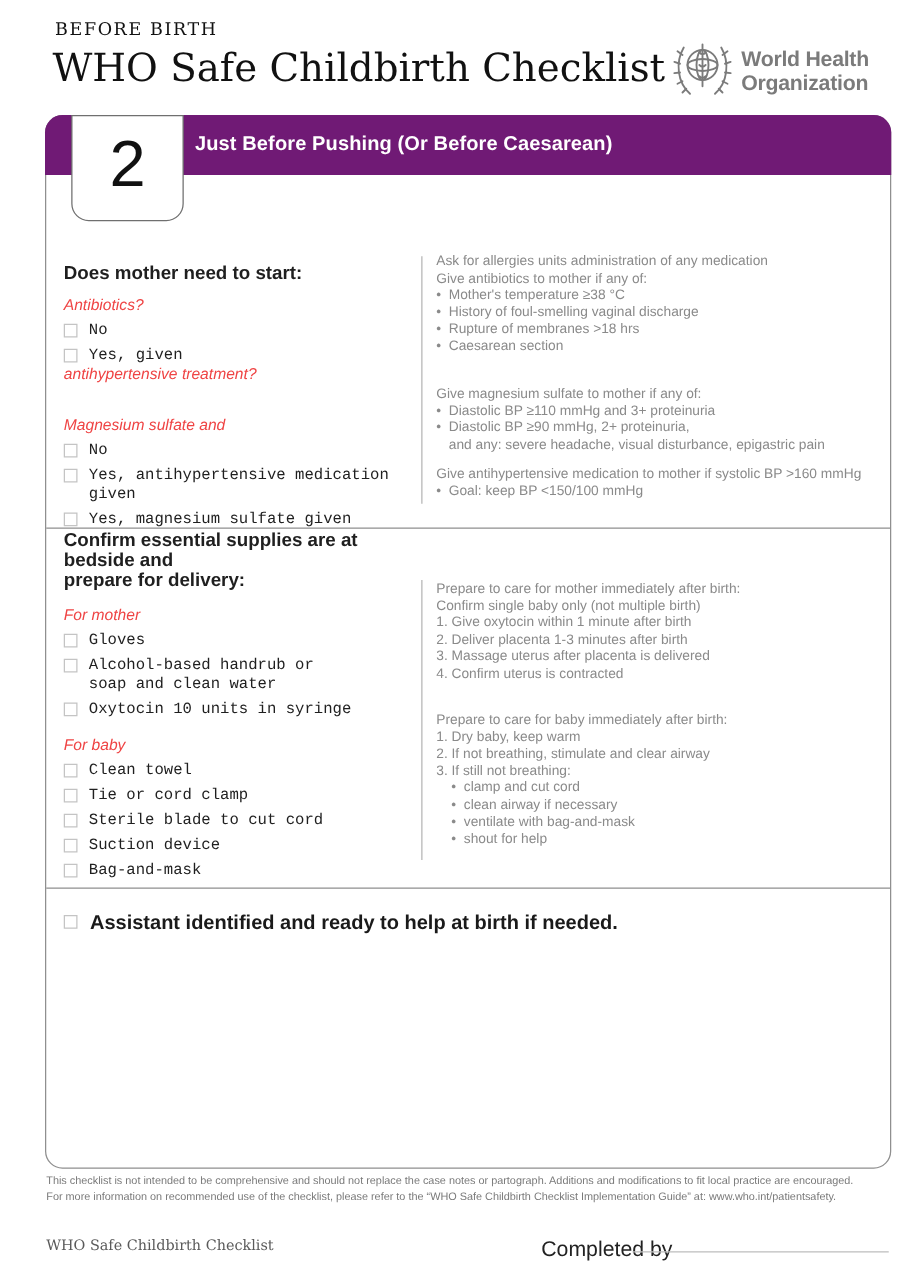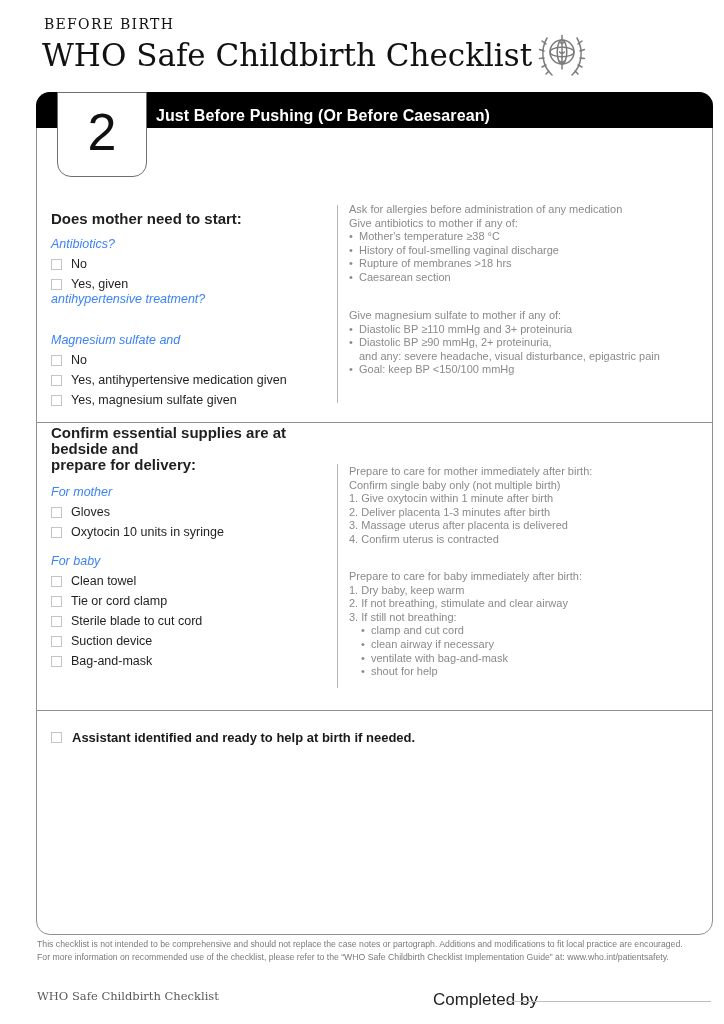--- a/index.html
+++ b/index.html
@@ -10,60 +10,60 @@
   .eyebrow { position: absolute; left: 44px; top: 16px; font-family: "DejaVu Serif", serif;
              font-size: 14px; letter-spacing: 1.3px; color: #111; }
   .doc-main-title { position: absolute; left: 42px; top: 37px; font-family: "DejaVu Serif", serif;
              font-size: 31px; color: #111; }
   .who-logo { position: absolute; left: 536px; top: 28px; display: flex; align-items: center; gap: 5px; color: #7b7b7b; }
   .who-logo-text { font-size: 17px; font-weight: bold; line-height: 19px; letter-spacing: -0.2px; }
 
   
   .box { position: absolute; left: 36px; top: 92px; width: 677px; height: 843px;
          border: 1px solid #8f8f8f; border-radius: 14px; background: #fff; }
-  .banner { position: absolute; top: -1px; left: -1px; right: -1px; height: 36px;
-            background: #000000; border-radius: 14px 14px 0 0; }
+  .banner { position: absolute; top: -1px; left: -1px; right: -1px; height: 48px;
+            background: #701a75; border-radius: 14px 14px 0 0; }
   .banner-title { position: absolute; left: 120px; top: 15px; color: #fff; font-weight: bold;
             font-size: 16px; letter-spacing: 0.1px; }
   .tab { position: absolute; left: 20px; top: -1px; width: 90px; height: 85px; background: #fff;
          border: 1px solid #6f6f6f; border-radius: 0 0 14px 14px; z-index: 2;
          display: flex; align-items: center; justify-content: center; }
   .tab-number { font-size: 52px; line-height: 1; margin-top: -6px; color: #111; }
 
   .hr { position: absolute; left: 0; right: 0; border-top: 1px solid #8f8f8f; }
   .hr1 { top: 329px; } .hr2 { top: 617px; }
   .vr { position: absolute; left: 300px; width: 1px; background: #b5b5b5; }
   .vr1 { top: 112px; height: 198px; } .vr2 { top: 371px; height: 224px; }
 
   
   .leftcol { position: absolute; left: 14px; width: 284px; font-size: 12.5px; color: #1f1f1f; }
   .s1-left { top: 118px; } .s2-left { top: 332px; }
   .lh { font-weight: bold; font-size: 15px; line-height: 16px; }
-  .ital { font-style: italic; margin-top: 10px; line-height: 15px; color: #3b82f6; }
+  .ital { font-style: italic; margin-top: 10px; line-height: 15px; color: #ef4444; }
   .ital.tight { margin-top: 0; }
-  .cbrow { display: flex; margin-top: 5px; align-items: flex-start; }
+  .cbrow { display: flex; margin-top: 5px; align-items: flex-start; font-family: Liberation Mono, monospace; }
   .cbrow .cb { width: 11px; height: 11px; border: 1px solid #c4c4c4; background: #fff;
                flex: none; margin: 2px 9px 0 0; }
   .cblbl { line-height: 15px; }
   .narrow { max-width: 190px; display: inline-block; }
   .gap26 { margin-top: 26px; } .gap14 { margin-top: 14px; } .gap12 { margin-top: 12px; }
 
   
   .gtext { position: absolute; left: 312px; width: 356px; color: #8a8a8a;
            font-size: 11px; line-height: 13.6px; }
   .s1ra { top: 110px; } .s1rb { top: 216px; } .s2ra { top: 372px; } .s2rb { top: 477px; }
   .bullet { padding-left: 10px; position: relative; }
   .bullet::before { content: "\2022"; position: absolute; left: 0; }
   .cont { padding-left: 10px; }
   .subbullet { margin-left: 12px; }
   .mt10 { margin-top: 10px; }
 
   
   .s3-row { position: absolute; left: 14px; top: 637px; display: flex; align-items: flex-start;
-            font-weight: bold; font-size: 13px; }
+            font-weight: bold; font-size: 16px; }
   .s3-row .cb { width: 11px; height: 11px; border: 1px solid #c4c4c4; background: #fff;
                 flex: none; margin: 2px 10px 0 0; }
 
   
   .disc { position: absolute; left: 37px; color: #7a7a7a; font-size: 8.7px; white-space: nowrap; }
   .disc1 { top: 939px; } .disc2 { top: 952px; }
   .footer-doc-title { position: absolute; left: 37px; top: 989px; font-family: "DejaVu Serif", serif;
             font-size: 11.5px; color: #5a5a5a; }
   .completed-label { position: absolute; left: 433px; top: 990px; font-size: 17px; color: #222; }
   .sign-line { position: absolute; left: 506px; width: 205px; top: 1001px; border-bottom: 1px solid #bdbdbd; }
@@ -83,20 +83,24 @@
         <ellipse cx="26" cy="24" rx="4.8" ry="12"></ellipse>
         <line x1="26" y1="7.5" x2="26" y2="41"></line>
         <path d="M23.5,14 q2.5,2.5 5,0 M23.5,24 q2.5,2.5 5,0 M23.5,33 q2.5,2.5 5,0"></path>
         <path d="M11,10 C4,22 6,38 16,47"></path>
         <path d="M41,10 C48,22 46,38 36,47"></path>
         <path d="M10,16 l-4,-3 M8,23 l-4.5,-1.5 M8,30 l-4.5,0.5 M10,37 l-4,2 M13,43 l-3,3"></path>
         <path d="M42,16 l4,-3 M44,23 l4.5,-1.5 M44,30 l4.5,0.5 M42,37 l4,2 M39,43 l3,3"></path>
       </g>
     </svg>
   </span>
+  <div class="who-logo-text">
+    <div>World Health</div>
+    <div>Organization</div>
+  </div>
 </div>
 
 <div class="box">
   <div class="banner">
     <div class="banner-title">Just Before Pushing (Or Before Caesarean)</div>
   </div>
   <div class="tab">
     <span class="tab-number">2</span>
   </div>
 
@@ -128,44 +132,49 @@
       <span class="cb"></span>
       <span class="cblbl">Yes, antihypertensive medication given</span>
     </div>
     <div class="cbrow">
       <span class="cb"></span>
       <span class="cblbl">Yes, magnesium sulfate given</span>
     </div>
   </div>
 
   <div class="gtext s1ra">
-    <div>Ask for allergies before administration of any medication</div>
+    <div>Ask for allergies units administration of any medication</div>
     <div>Give antibiotics to mother if any of:</div>
     <div class="bullet">Mother's temperature  ≥38 °C</div>
     <div class="bullet">History of foul-smelling vaginal discharge</div>
     <div class="bullet">Rupture of membranes &gt;18 hrs</div>
     <div class="bullet">Caesarean section</div>
   </div>
 
   <div class="gtext s1rb">
     <div>Give magnesium sulfate to mother if any of:</div>
     <div class="bullet">Diastolic BP ≥110 mmHg and 3+ proteinuria</div>
     <div class="bullet">Diastolic BP ≥90 mmHg, 2+ proteinuria,</div>
     <div class="cont">and any:  severe headache, visual disturbance, epigastric pain</div>
+    <div class="mt10">Give antihypertensive medication to mother if systolic BP &gt;160 mmHg</div>
     <div class="bullet">Goal: keep BP &lt;150/100 mmHg</div>
   </div>
 
   <div class="leftcol s2-left">
     <div class="lh">Confirm essential supplies are at bedside and</div>
     <div class="lh">prepare for delivery:</div>
 
     <div class="ital gap12">For mother</div>
     <div class="cbrow">
       <span class="cb"></span>
       <span class="cblbl">Gloves</span>
+    </div>
+    <div class="cbrow">
+      <span class="cb"></span>
+      <span class="cblbl narrow">Alcohol-based handrub or soap and clean water</span>
     </div>
     <div class="cbrow">
       <span class="cb"></span>
       <span class="cblbl">Oxytocin 10 units in syringe</span>
     </div>
 
     <div class="ital gap14">For baby</div>
     <div class="cbrow">
       <span class="cb"></span>
       <span class="cblbl">Clean towel</span>

